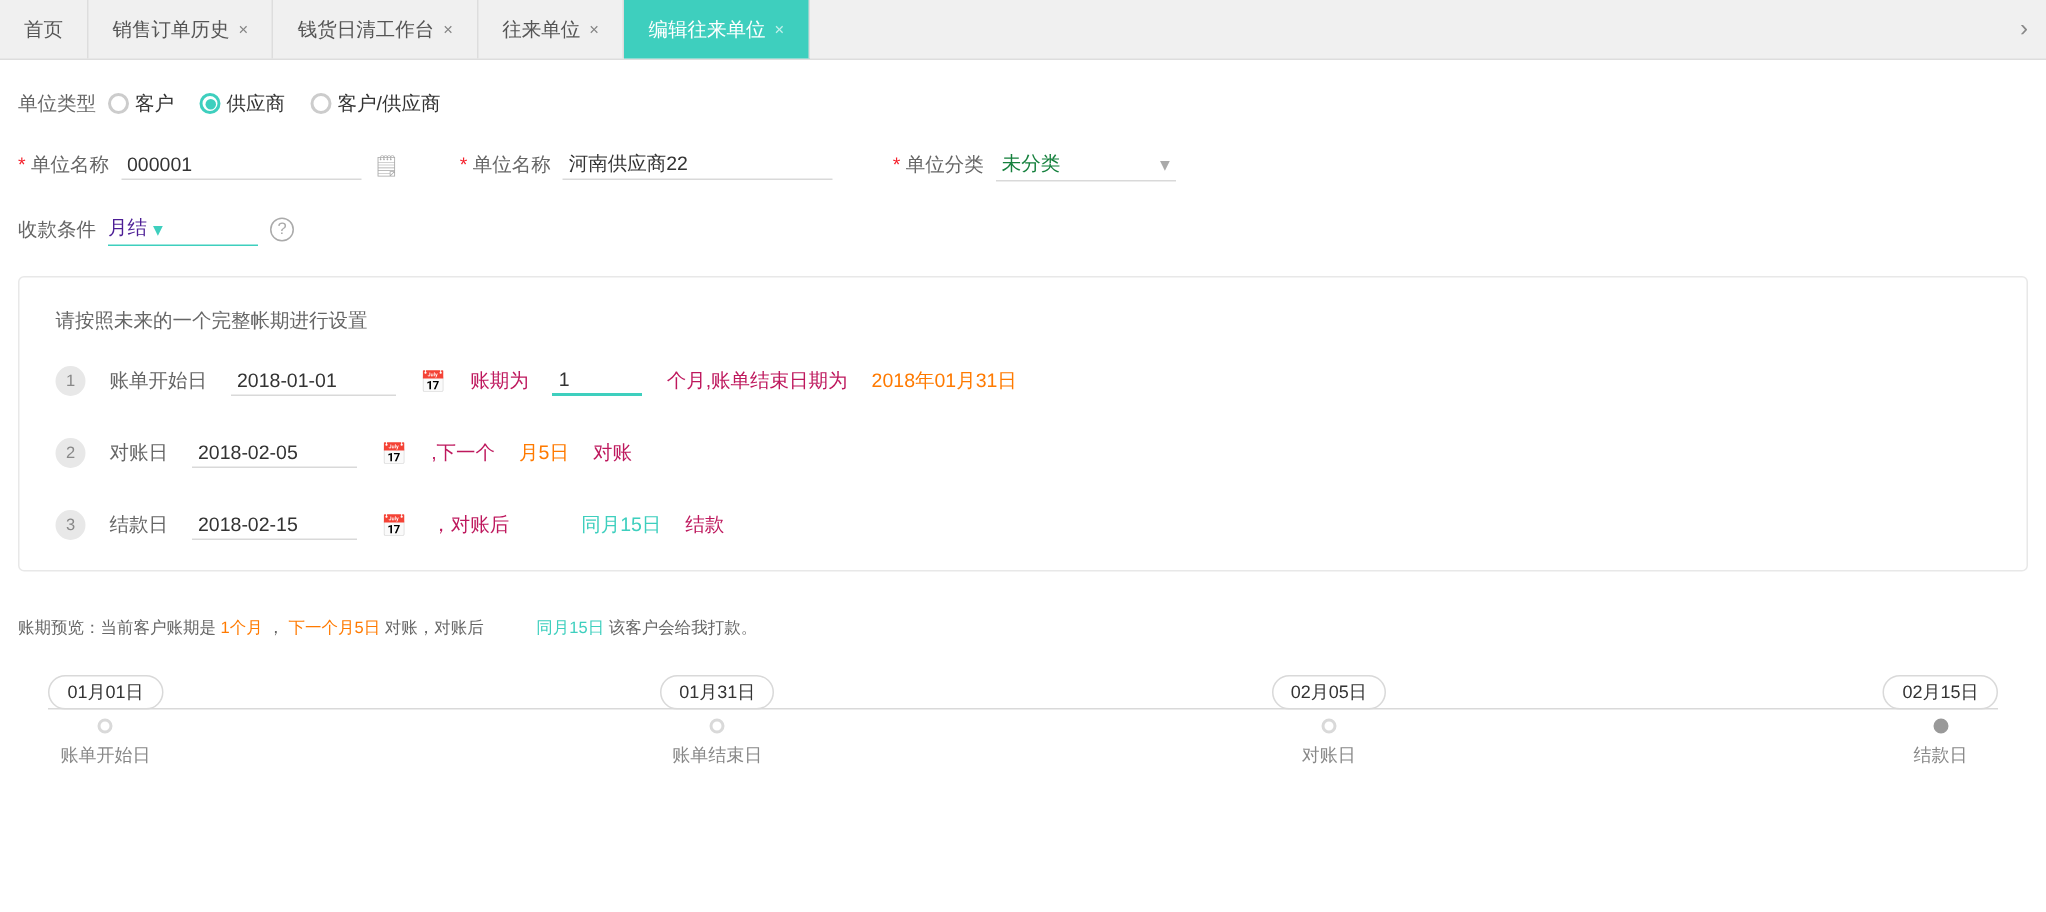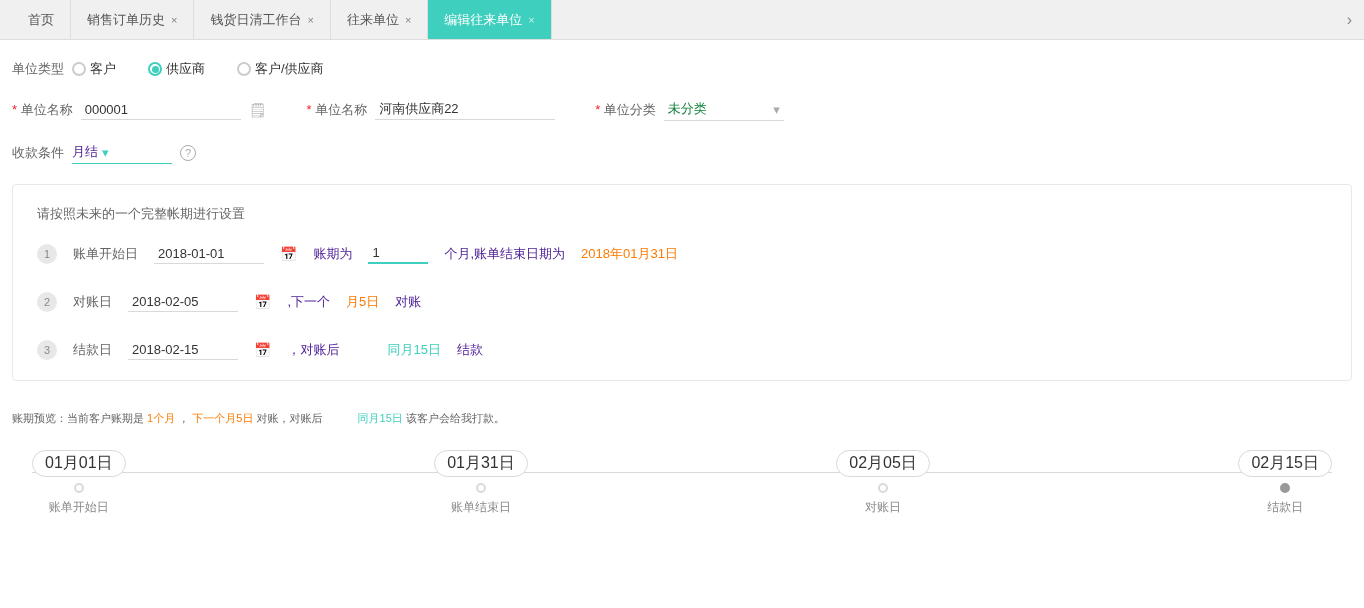--- a/index.html
+++ b/index.html
@@ -5,21 +5,21 @@
     * { box-sizing: border-box; margin: 0; padding: 0; }
     body { font-family: 'Microsoft YaHei', Arial, sans-serif; font-size: 13px; background: #f5f5f5; color: #333; }
 
     
     .tab-bar {
       display: flex;
       align-items: center;
       background: #f0f0f0;
       border-bottom: 1px solid #ddd;
       height: 40px;
-      padding-left: 12px;
+      padding-left: 0;
     }
     .tab {
       display: flex;
       align-items: center;
       padding: 0 16px;
       height: 100%;
       cursor: pointer;
       font-size: 13px;
       color: #555;
       border-right: 1px solid #ddd;
@@ -59,21 +59,21 @@
       color: #666;
       white-space: nowrap;
     }
     .required::before {
       content: '* ';
       color: #f5222d;
     }
 
     .radio-group {
       display: flex;
-      gap: 32px;
+      gap: 17px;
       align-items: center;
     }
     .radio-item {
       display: flex;
       align-items: center;
       gap: 4px;
       cursor: pointer;
     }
     .radio-circle {
       width: 14px;
@@ -185,21 +185,21 @@
     .date-input {
       border: none;
       border-bottom: 1px solid #d9d9d9;
       outline: none;
       padding: 2px 4px;
       font-size: 13px;
       color: #333;
       width: 110px;
     }
     .period-desc {
-      color: #4c1d95;
+      color: #be185d;
     }
     .highlight-orange { color: #ff7a00; }
     .highlight-green { color: #3ecfbe; margin-left: 32px; }
 
     .month-input {
       border: none;
       border-bottom: 2px solid #3ecfbe;
       outline: none;
       padding: 2px 4px;
       font-size: 13px;
@@ -242,21 +242,21 @@
       height: 10px;
       border-radius: 50%;
       background: #fff;
       border: 2px solid #d9d9d9;
     }
     .timeline-dot.end { background: #999; border-color: #999; }
     .timeline-date-box {
       border: 1px solid #d9d9d9;
       border-radius: 20px;
       padding: 2px 12px;
-      font-size: 16px;
+      font-size: 12px;
       color: #333;
       background: #fff;
       white-space: nowrap;
     }
     .timeline-date-label {
       font-size: 12px;
       color: #888;
       white-space: nowrap;
     }
   </style>

